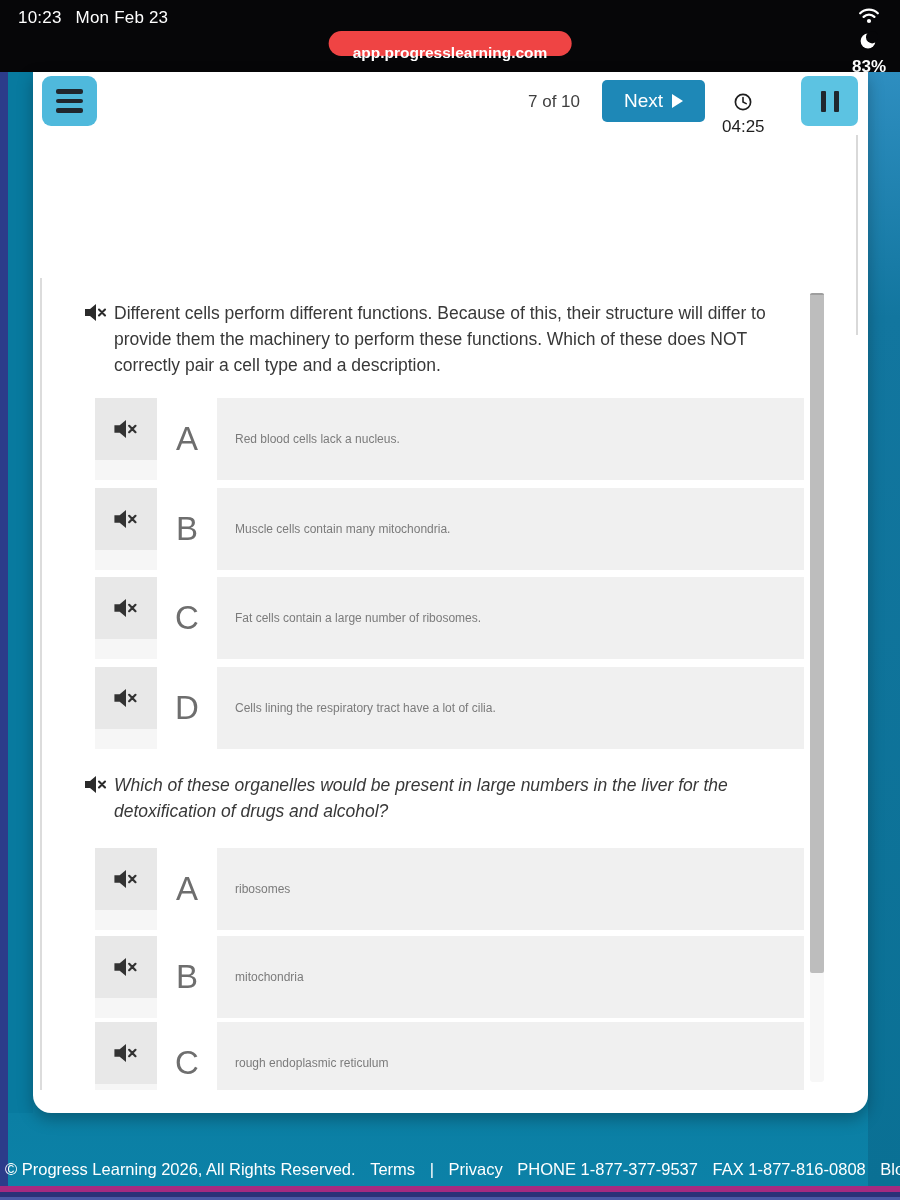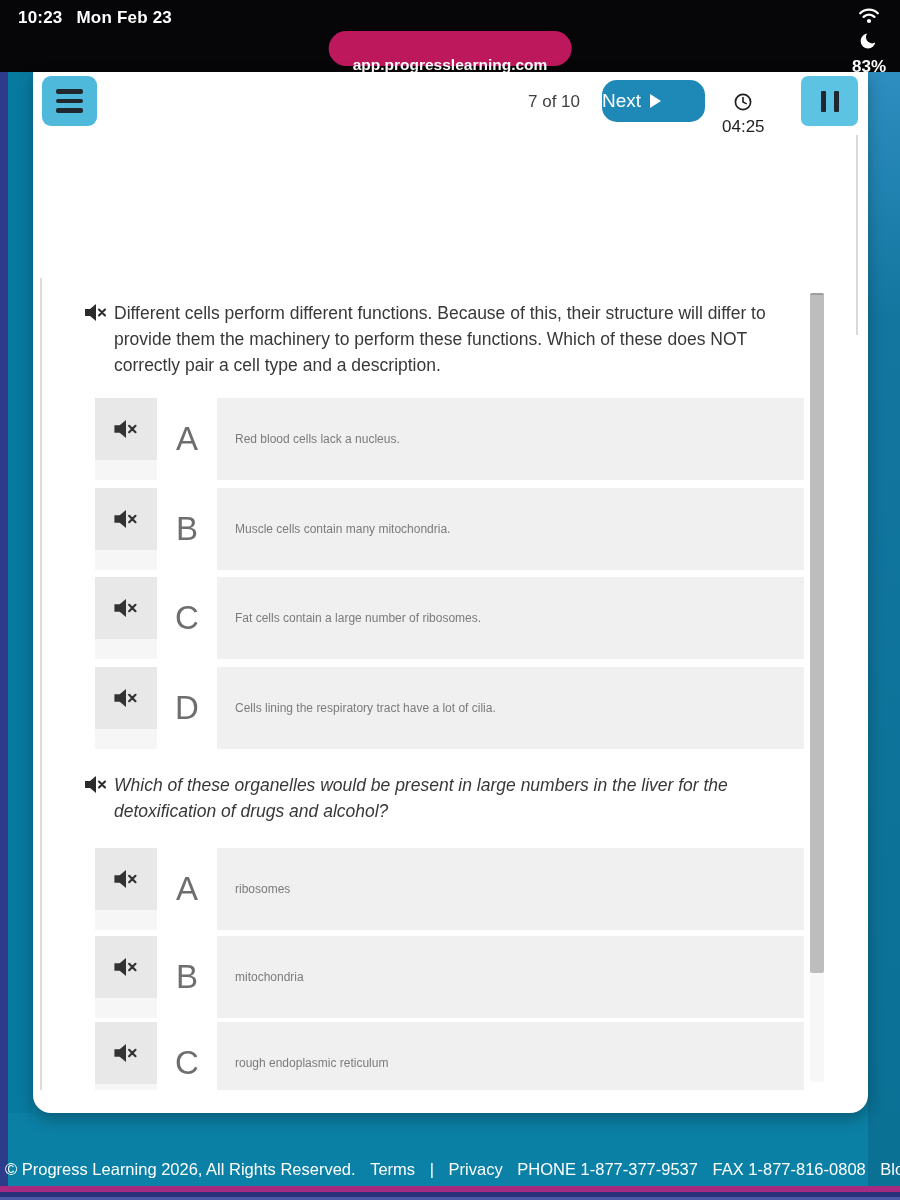--- a/index.html
+++ b/index.html
@@ -2,46 +2,46 @@
 <html><head>
 <meta charset="utf-8">
 <style>
   * { margin:0; padding:0; box-sizing:border-box; }
   html,body { width:900px; height:1200px; }
   body { font-family:"Liberation Sans", sans-serif; }
   .screen { position:relative; width:900px; height:1200px; overflow:hidden; background:#fff; }
 
   
   .status-bar { position:absolute; left:0; top:0; width:900px; height:72px; background:#060608; }
-  .sb-left { position:absolute; left:18px; top:8px; color:#fff; font-size:17px; font-weight:700; letter-spacing:.2px; }
+  .sb-left { position:absolute; left:18px; top:8px; color:#fff; font-size:17px; font-weight:400; letter-spacing:.2px; }
   .sb-left .sb-date { margin-left:14px; }
   .sb-right { position:absolute; right:14px; top:7px; display:flex; align-items:center; gap:7px; color:#fff;flex-direction:column; }
   .sb-batt-pct { font-size:17px; font-weight:700; }
-  .url-pill { position:absolute; left:50%; transform:translateX(-50%); top:31px; height:35px; line-height:35px;
-              background:#be185d; border-radius:18px; padding:16px 24px; color:#fff; font-size:15.5px; font-weight:700; }
+  .url-pill { position:absolute; left:50%; transform:translateX(-50%); top:31px; height:25px; line-height:35px;
+              background:#ef4444; border-radius:18px; padding:4px 24px; color:#fff; font-size:15.5px; font-weight:700; }
 
   
   .page { position:absolute; left:0; top:72px; width:900px; height:1128px;
           background:linear-gradient(180deg,#076d91 0%,#087698 70%,#0c82a8 100%); }
   .strip-navy  { position:absolute; left:0; top:0; width:8px; height:1114px; background:#2c3c8a; }
   .strip-teal  { position:absolute; left:8px; top:0; width:25px; height:1041px; background:#087a9f; }
   .strip-right { position:absolute; right:0; top:0; width:32px; height:1114px;
                  background:linear-gradient(180deg,#2e8ec0 0%,#12769f 22%,#0a7094 100%); }
 
   
   .card { position:absolute; left:33px; top:0; width:835px; height:1041px; background:#fff;
           border-radius:0 0 18px 18px; box-shadow:0 6px 16px rgba(0,0,0,.28); }
 
   
   .menu-btn { position:absolute; left:9px; top:4px; width:55px; height:50px; background:#4fb9dc; border-radius:9px;
               display:flex; flex-direction:column; justify-content:center; align-items:center; gap:5px; cursor:pointer; }
   .menu-btn .bar { width:27px; height:4.5px; border-radius:2px; background:#20272e; }
   .pagination { position:absolute; left:495px; top:20px; width:62px; font-size:17px; color:#3f3f3f; white-space:nowrap; }
-  .next-btn { position:absolute; left:569px; top:8px; width:103px; height:42px; background:#1e88b7; border-radius:15px;
-              display:flex; align-items:center; gap:9px; color:#fff; font-size:19px; cursor:pointer; }
+  .next-btn { position:absolute; left:569px; top:8px; width:103px; height:42px; background:#1e88b7; border-radius:5px;
+              display:flex; align-items:center; justify-content:center; gap:9px; color:#fff; font-size:19px; cursor:pointer; }
   .timer { position:absolute; left:689px; top:21px; display:flex; align-items:center; gap:6px; font-size:17px; color:#1e1e1e;flex-direction:column; }
   .pause-btn { position:absolute; left:768px; top:4px; width:57px; height:50px; background:#5cc3e2; border-radius:7px;
                display:flex; align-items:center; justify-content:center; gap:8px; cursor:pointer; }
   .pause-btn .pbar { width:5px; height:21px; background:#20272e; border-radius:1px; }
   .page-scroll-hint { position:absolute; left:823px; top:63px; width:2px; height:200px; background:#d9d9d9; }
 
   
   .scroll-region { position:absolute; left:7px; top:206px; width:817px; height:812px;
                    border-left:2px solid #dcdcdc; overflow:hidden; }
   .q-prompt { position:absolute; left:43px; width:702px; font-size:17.5px; line-height:26px; color:#383838; }

